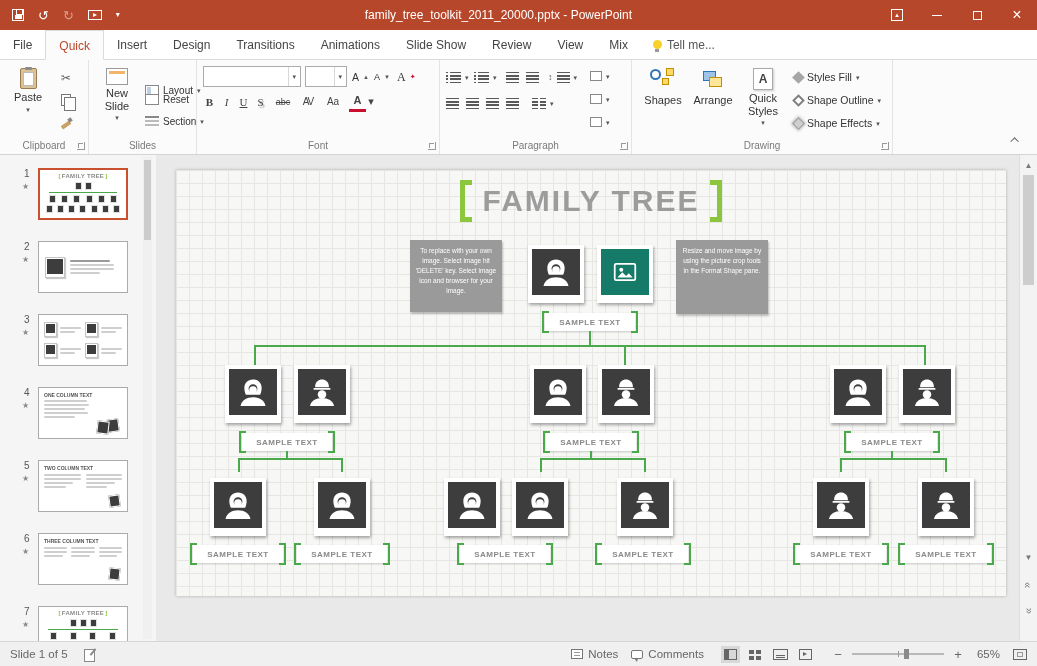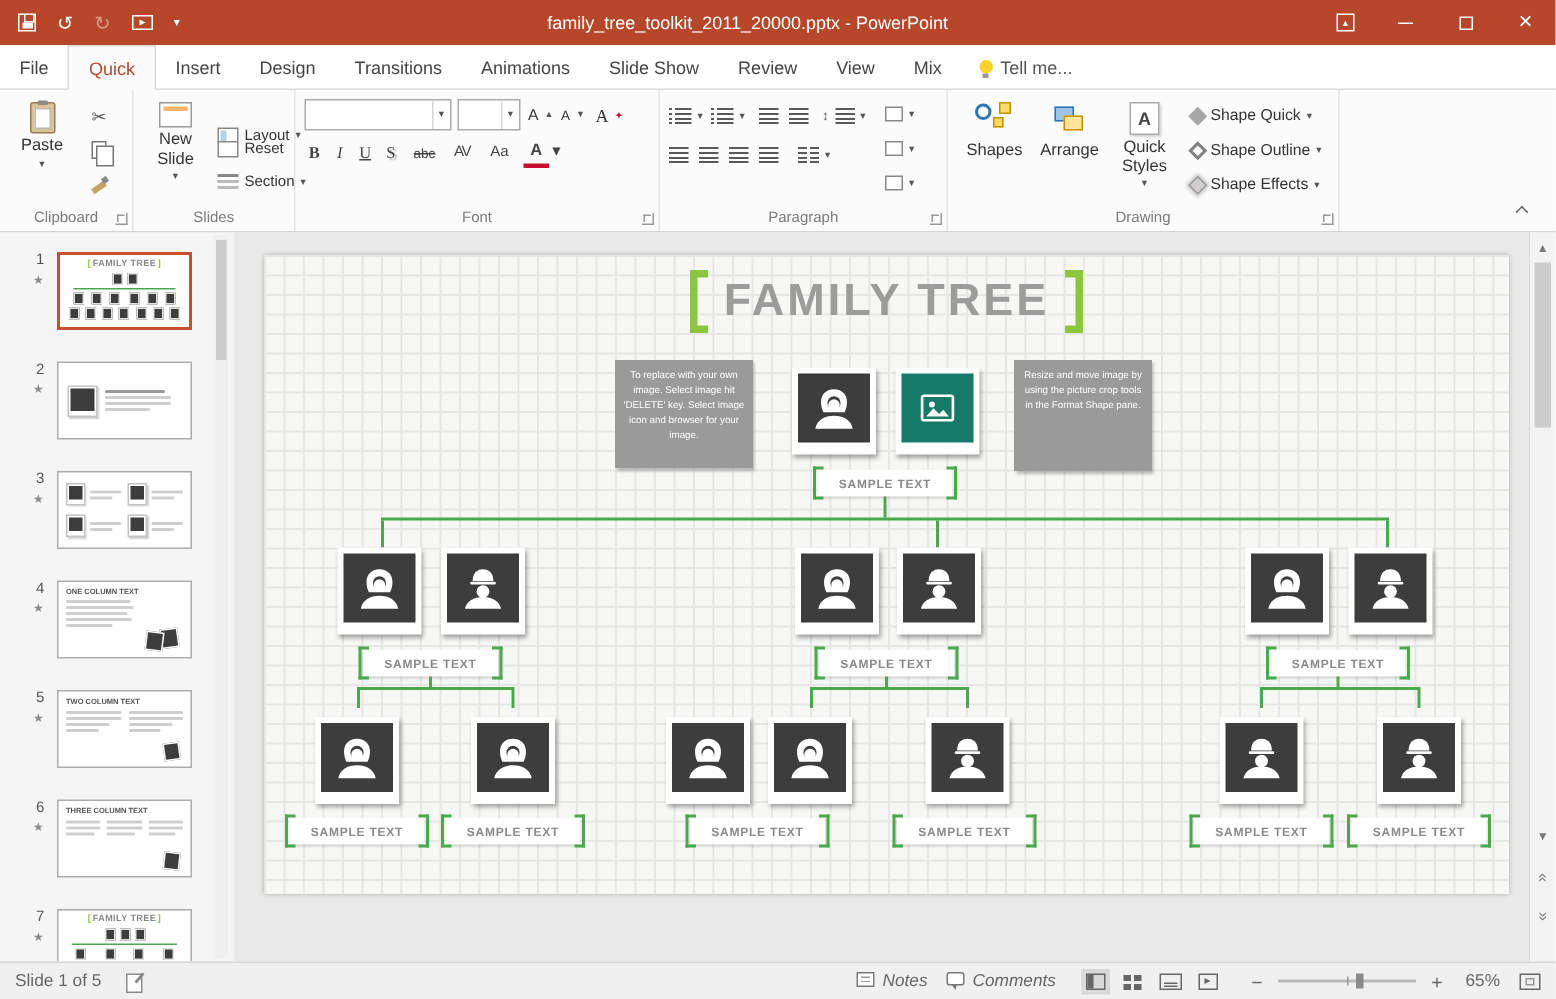--- a/index.html
+++ b/index.html
@@ -150,21 +150,21 @@
   .rot90{transform:rotate(90deg);display:inline-block;font-size:11px;}
   .rot270{transform:rotate(-90deg);display:inline-block;font-size:11px;}
 
   
   .statusbar{position:absolute;left:0;bottom:0;right:0;height:25px;background:#F0F0F0;border-top:1px solid #D6D6D6;display:flex;align-items:center;font-size:11.5px;color:#666;}
   .st-left{display:flex;align-items:center;gap:16px;padding-left:10px;}
   .i-proof{width:13px;height:13px;position:relative;display:inline-block;}
   .i-proof::before{content:"";position:absolute;left:0;top:1px;width:9px;height:11px;background:#fff;border:1px solid #888;}
   .i-proof::after{content:"";position:absolute;right:0;top:3px;width:8px;height:2px;background:#888;transform:rotate(-50deg);}
   .st-right{margin-left:auto;display:flex;align-items:center;gap:13px;padding-right:10px;}
-  .st-btn{display:flex;gap:5px;font-style:italic;}
+  .st-btn{display:flex;align-items:center;gap:5px;}
   .i-notes{width:12px;height:10px;border:1px solid #777;position:relative;display:inline-block;background:#fff;}
   .i-notes::after{content:"";position:absolute;left:2px;right:2px;top:2px;height:5px;background:repeating-linear-gradient(to bottom,#999 0 1px,transparent 1px 3px);}
   .i-comment{width:12px;height:9px;border:1px solid #777;border-radius:2px;position:relative;display:inline-block;background:#fff;}
   .i-comment::after{content:"";position:absolute;left:2px;bottom:-4px;border-left:3px solid transparent;border-right:1px solid transparent;border-top:4px solid #777;}
   .viewbtns{display:flex;align-items:center;gap:10px;margin:0 6px;}
   .vi{width:15px;height:13px;position:relative;display:inline-block;}
   .vi.active{background:#D8D8D8;outline:2px solid #D8D8D8;}
   .vi-normal::before{content:"";position:absolute;inset:1px;border:1px solid #666;}
   .vi-normal::after{content:"";position:absolute;left:2px;top:2px;bottom:2px;width:4px;background:#666;}
   .vi-sorter::before{content:"";position:absolute;left:1px;top:2px;width:5px;height:4px;background:#666;box-shadow:7px 0 #666,0 6px #666,7px 6px #666;}
@@ -395,21 +395,21 @@
         </span>
       <span class="blg-lbl">Shapes</span>
     </div>
     <div class="blg" style="left:108px;width:46px">
       <span class="quick-art">A</span>
       <span class="blg-lbl" style="width:38px">Quick Styles</span>
       <span class="dda">▾</span>
     </div>
     <span class="bsm" style="left:162px;top:7px">
         <span class="ic-fill"></span>
-        <span>Shape Quick</span>
+        <span>Styles Fill</span>
         <span class="dda">▾</span>
       </span>
     <span class="bsm" style="left:162px;top:30px">
         <span class="ic-outlineic"></span>
         <span>Shape Outline</span>
         <span class="dda">▾</span>
       </span>
     <span class="bsm" style="left:162px;top:53px">
         <span class="ic-effects"></span>
         <span>Shape Effects</span>

